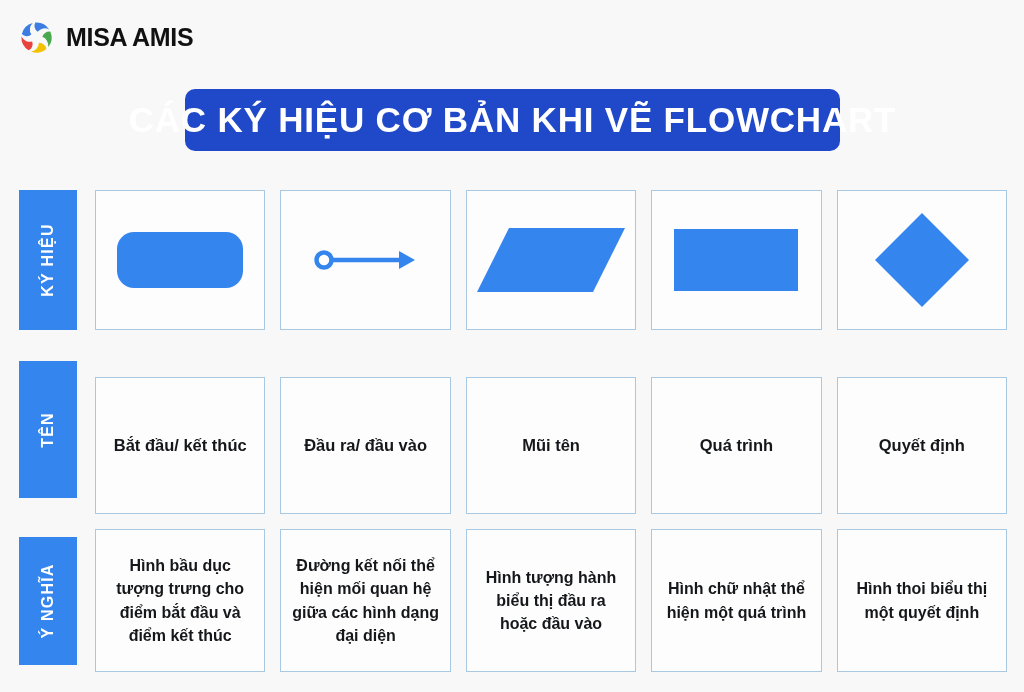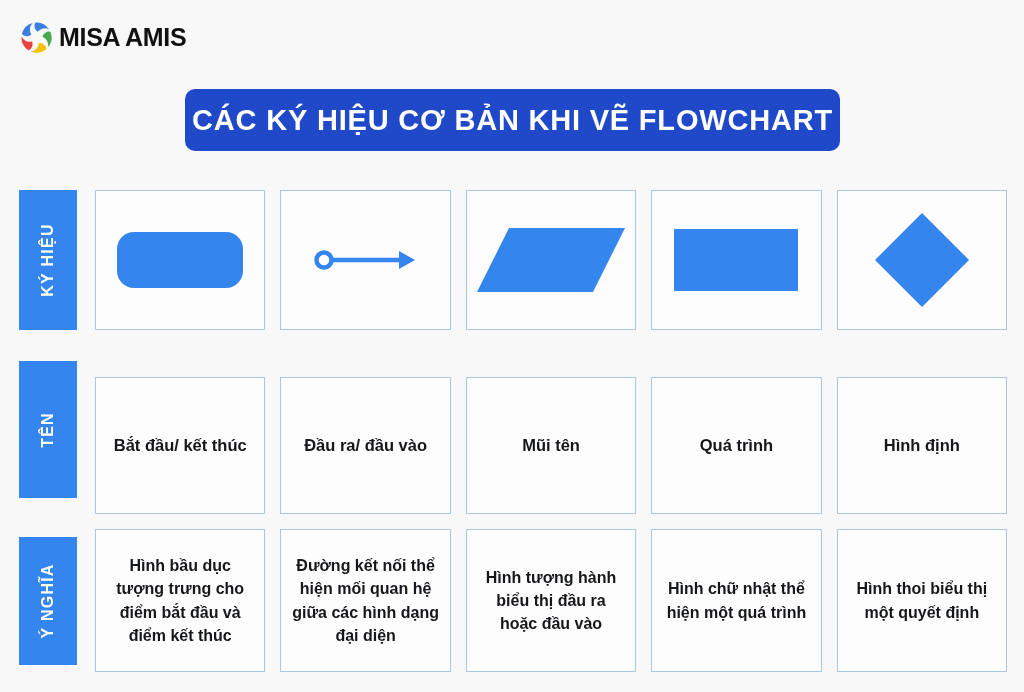--- a/index.html
+++ b/index.html
@@ -19,21 +19,21 @@
     background: #f8f8f8;
   }
 
   
   .brand {
     position: absolute;
     left: 18px;
     top: 19px;
     display: flex;
     align-items: center;
-    gap: 4px;
+    gap: 11px;
   }
   .brand-mark {
     width: 37px;
     height: 37px;
     display: block;
   }
   .brand-name {
     font-size: 25px;
     font-weight: bold;
     letter-spacing: -0.3px;
@@ -49,21 +49,21 @@
     width: 655px;
     height: 62px;
     background: #2049c9;
     border-radius: 10px;
     display: flex;
     align-items: center;
     justify-content: center;
   }
   .title-text {
     color: #ffffff;
-    font-size: 29px;
+    font-size: 35px;
     font-weight: bold;
     letter-spacing: 0.8px;
     white-space: nowrap;
   }
 
   
   .grid {
     position: absolute;
     left: 0px;
     top: 190px;
@@ -222,21 +222,21 @@
         <div class="cell">
           <div class="cell-name-text" data-bind="table.columns.2.name">Đầu ra/ đầu vào</div>
         </div>
         <div class="cell">
           <div class="cell-name-text" data-bind="table.columns.1.name">Mũi tên</div>
         </div>
         <div class="cell">
           <div class="cell-name-text" data-bind="table.columns.3.name">Quá trình</div>
         </div>
         <div class="cell">
-          <div class="cell-name-text" data-bind="table.columns.4.name">Hình định</div>
+          <div class="cell-name-text" data-bind="table.columns.4.name">Quyết định</div>
         </div>
       </div>
     </div>
 
     <div class="row row-meaning">
       <div class="row-label-wrap">
         <div class="row-label">
           <span data-bind="table.row_labels.meaning">Ý NGHĨA</span>
         </div>
       </div>

